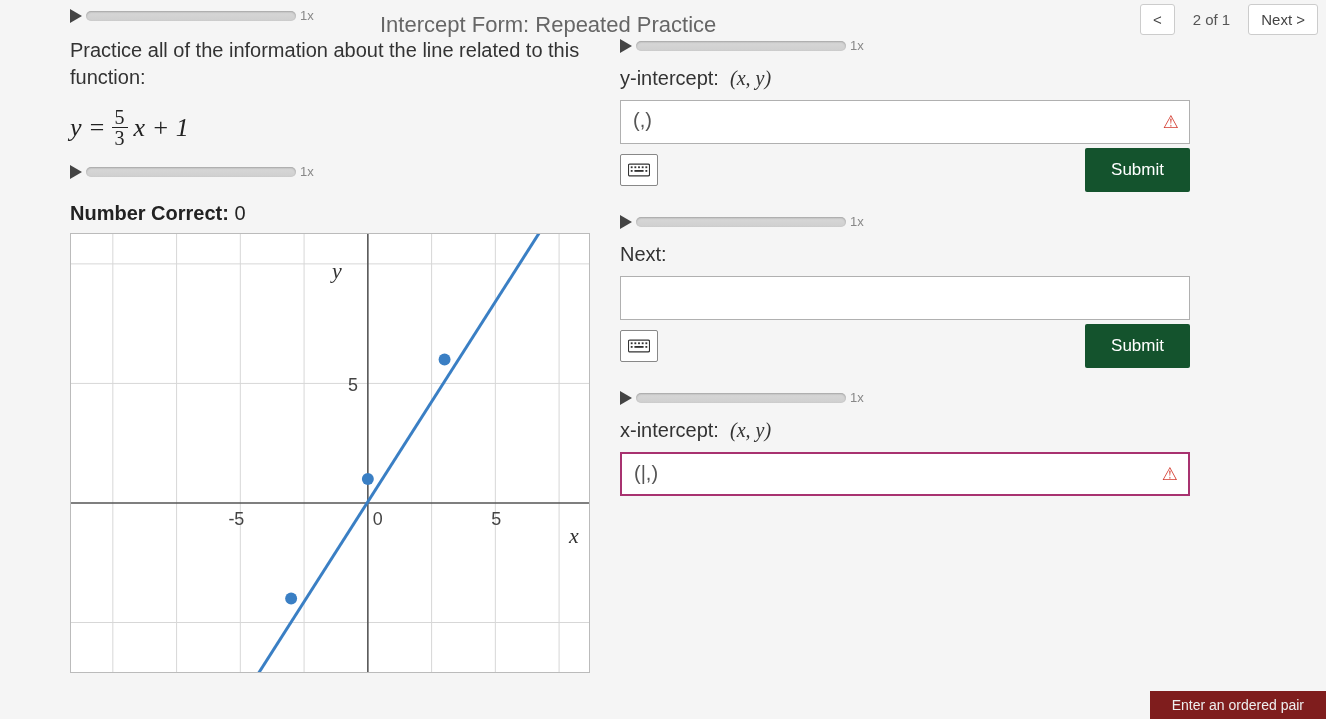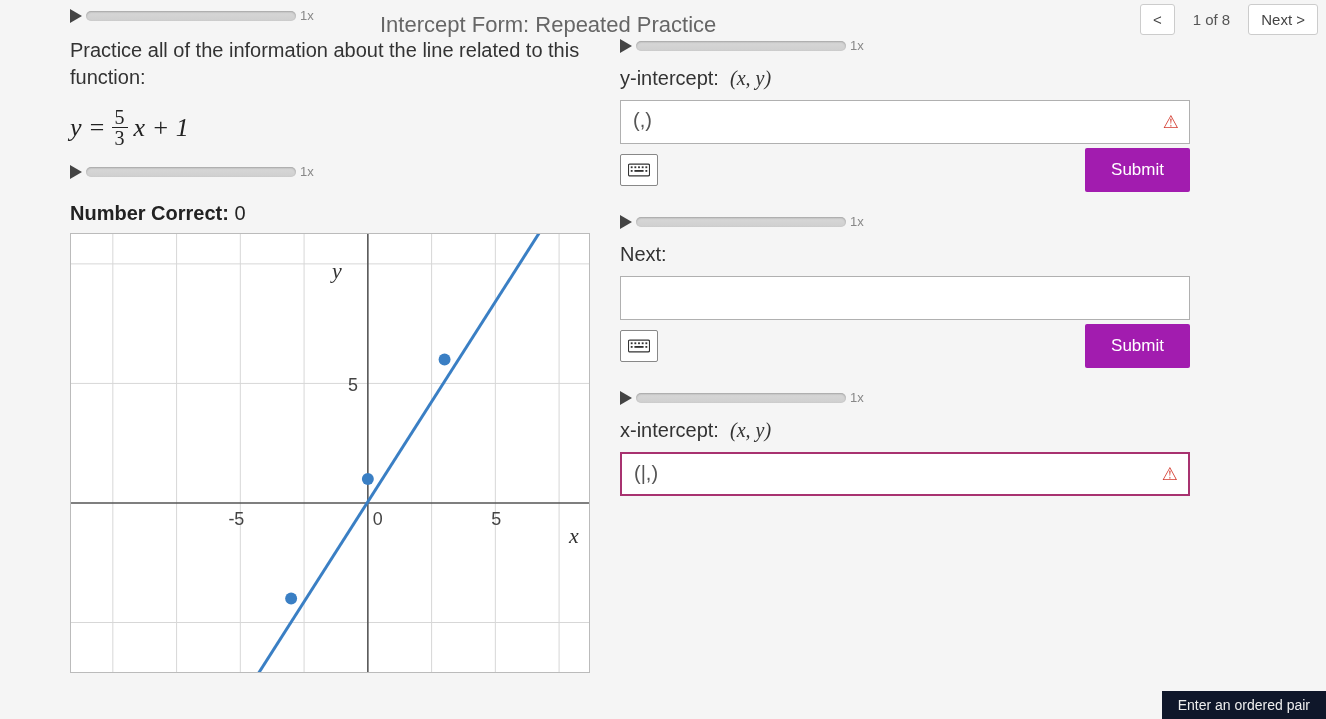--- a/index.html
+++ b/index.html
@@ -175,46 +175,46 @@
     border: 1.5px solid #888;
     background: #fff;
     display: flex;
     align-items: center;
     justify-content: center;
     cursor: pointer;
     border-radius: 2px;
   }
   .kbd-btn svg { width: 22px; height: 14px; }
   .submit-btn {
-    background: #a21caf;
+    background: #14532d;
     color: #fff;
     border: none;
     padding: 12px 26px;
     font-size: 17px;
     cursor: pointer;
     border-radius: 2px;
   }
   .tooltip-dark {
     position:absolute;
     right:0;
     bottom:0;
-    background:#0f172a;
+    background:#7f1d1d;
     color:#eee;
     font-size:14px;
-    padding:6px 16px;
+    padding:6px 22px;
     white-space:nowrap;
   }
 </style>
 </head>
 <body>
 
 <div class="title-cut">Intercept Form: Repeated Practice</div>
 <div class="top-bar">
   <button class="nav-btn">&lt;</button>
-  <div class="counter">1 of 8</div>
+  <div class="counter">2 of 1</div>
   <button class="nav-btn">Next  &gt;</button>
 </div>
 
 <div class="left-col">
   <div class="audio-widget">
     <div class="play"></div>
     <div class="track"></div>
     <div class="speed">1x</div>
   </div>
 

